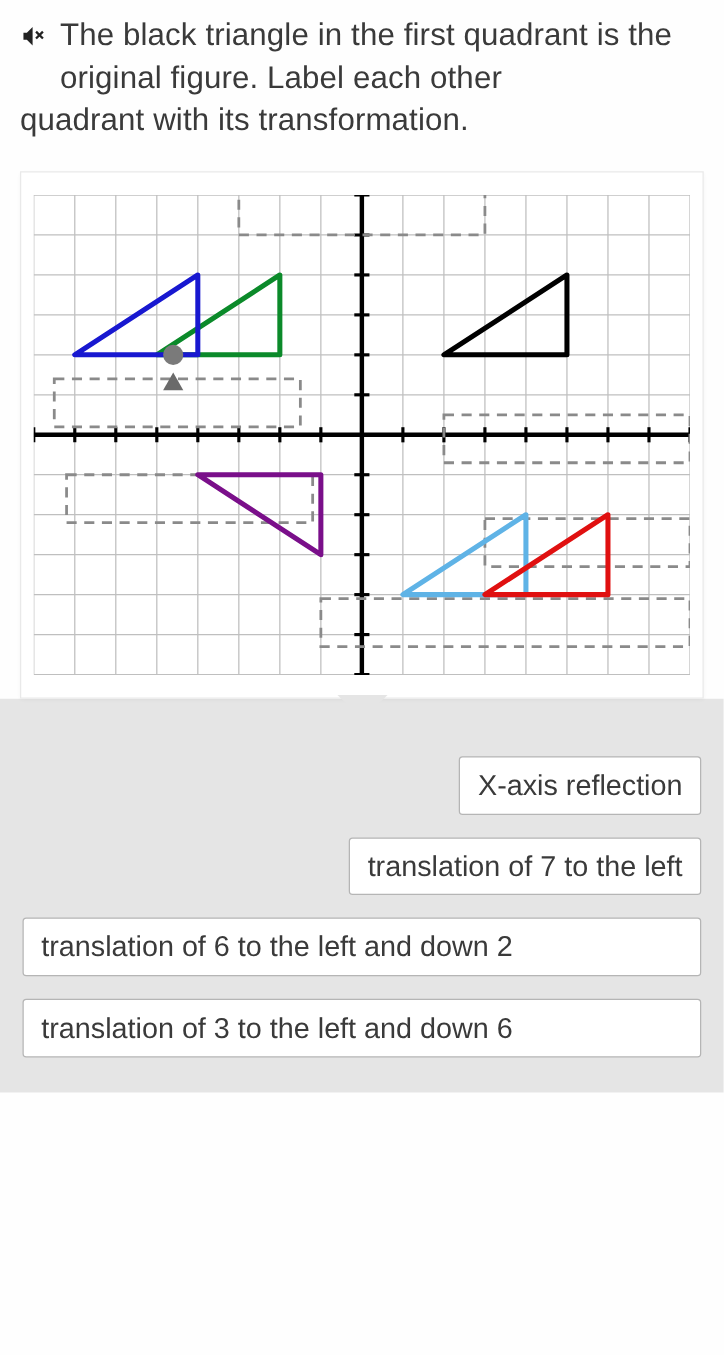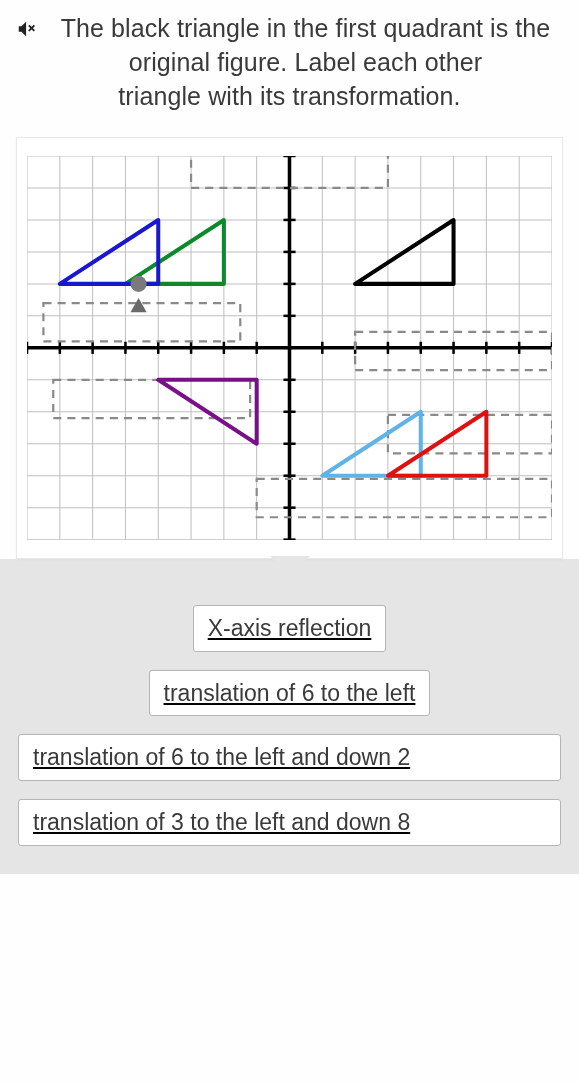--- a/index.html
+++ b/index.html
@@ -11,21 +11,20 @@
     overflow: hidden;
   }
   .container {
     padding: 12px 16px 0 16px;
   }
   .prompt-row {
     display: flex;
     align-items: flex-start;
     gap: 10px;
     margin-bottom: 8px;
-    text-align: center;
   }
   .speaker-icon {
     flex: 0 0 auto;
     margin-top: 6px;
     color: #222;
   }
   .prompt-text {
     font-size: 25px;
     line-height: 1.35;
     color: #3a3a3a;
@@ -49,23 +48,22 @@
     width: 0; height: 0;
     border-left: 20px solid transparent;
     border-right: 20px solid transparent;
     border-top: 20px solid #e5e5e5;
   }
   .answers-panel {
     background: #e5e5e5;
     padding: 46px 18px 28px 18px;
     display: flex;
     flex-direction: column;
-    align-items: center;
+    align-items: flex-end;
     gap: 18px;
-    text-decoration: underline;
   }
   .answer-chip {
     background: #fff;
     border: 1.5px solid #b5b5b5;
     border-radius: 3px;
     font-size: 23px;
     color: #3a3a3a;
     padding: 8px 14px;
     line-height: 1.25;
     cursor: move;
@@ -85,21 +83,21 @@
     <span class="speaker-icon">
       <svg width="22" height="22" viewBox="0 0 24 24" fill="currentColor">
         <path d="M3 9v6h3l5 5V4L6 9H3z"></path>
         <line x1="14" y1="8" x2="20" y2="14" stroke="currentColor" stroke-width="2"></line>
         <line x1="20" y1="8" x2="14" y2="14" stroke="currentColor" stroke-width="2"></line>
       </svg>
     </span>
     <div class="prompt-text">
       <span>The black triangle in the first quadrant</span>
       <span>is the original figure. Label each other</span><br>
-      <span style="margin-left:-32px; display:inline-block;">triangle with its transformation.</span>
+      <span style="margin-left:-32px; display:inline-block;">quadrant with its transformation.</span>
     </div>
   </div>
 
   <div class="graph-panel">
     <svg id="graph" class="graph-svg" viewBox="0 0 520 380">
         <line x1="0" y1="0" x2="0" y2="380" stroke="#bfbfbf" stroke-width="1"></line>
         <line x1="32.5" y1="0" x2="32.5" y2="380" stroke="#bfbfbf" stroke-width="1"></line>
         <line x1="65" y1="0" x2="65" y2="380" stroke="#bfbfbf" stroke-width="1"></line>
         <line x1="97.5" y1="0" x2="97.5" y2="380" stroke="#bfbfbf" stroke-width="1"></line>
         <line x1="130" y1="0" x2="130" y2="380" stroke="#bfbfbf" stroke-width="1"></line>
@@ -175,16 +173,16 @@
         <circle cx="110.50000000000001" cy="126.66666666666669" r="8" fill="#7a7a7a"></circle>
         <polygon points="102.50000000000001,154.66666666666669 118.50000000000001,154.66666666666669 110.50000000000001,140.66666666666669" fill="#6a6a6a"></polygon>
       </svg>
     <div class="pointer-triangle"></div>
   </div>
 
 </div>
 
 <div class="answers-panel">
   <div class="answer-chip">X-axis reflection</div>
-  <div class="answer-chip">translation of 6 to the left</div>
+  <div class="answer-chip">translation of 7 to the left</div>
   <div class="answer-chip wide">translation of 6 to the left and down 2</div>
-  <div class="answer-chip wide">translation of 3 to the left and down 8</div>
+  <div class="answer-chip wide">translation of 3 to the left and down 6</div>
 </div>
 
 </body></html>

